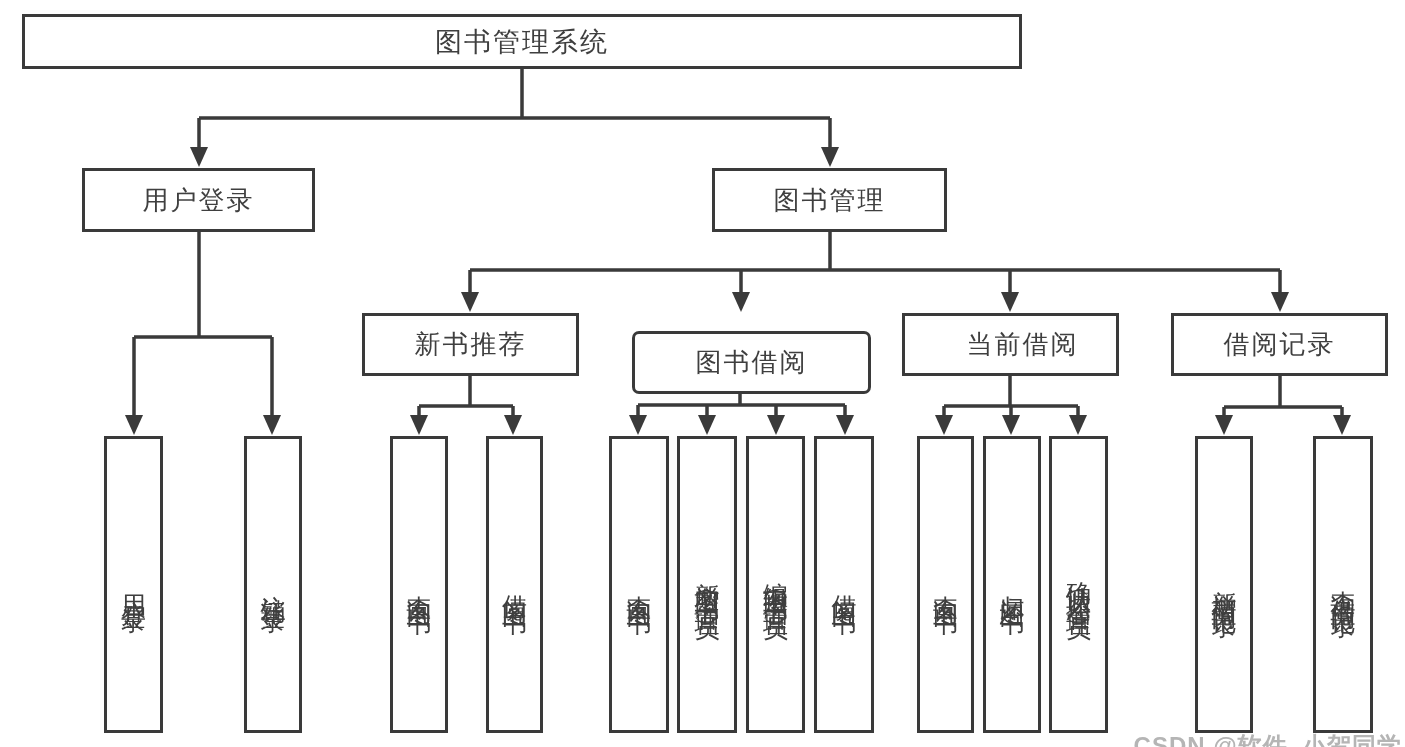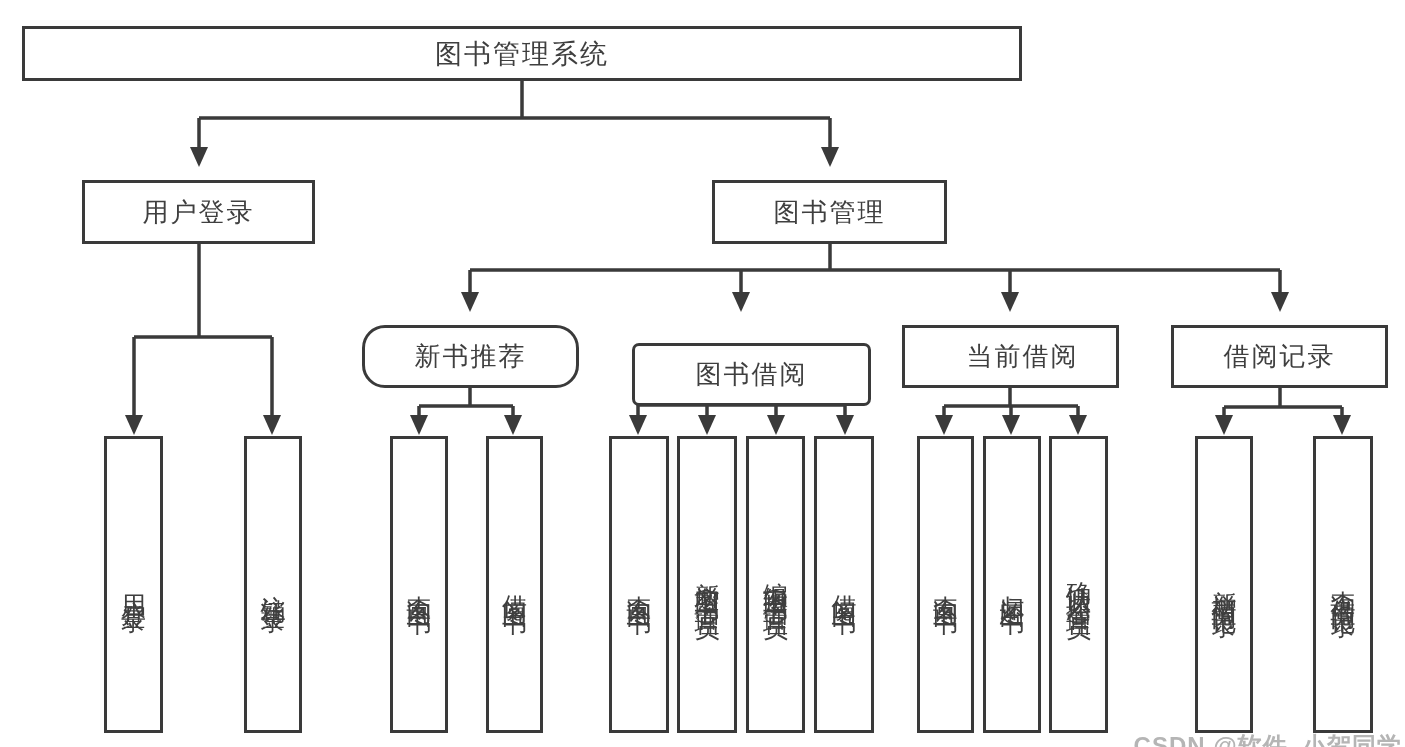--- a/index.html
+++ b/index.html
@@ -11,21 +11,21 @@
   html,body{margin:0;padding:0;background:#fff;}
   .stage{
     position:relative;width:1405px;height:747px;background:var(--bg);
     font-family:"Liberation Sans",sans-serif;overflow:hidden;
   }
   .box{
     position:absolute;border:3px solid var(--line);background:#fff;
     display:flex;align-items:center;justify-content:center;
     color:var(--text);box-sizing:border-box;z-index:2;
   }
-  .h{font-size:26px;letter-spacing:2px;white-space:nowrap;margin-top:12px;}
+  .h{font-size:26px;letter-spacing:2px;white-space:nowrap;}
   .root-t{font-size:27px;}
   .leaf span{
     writing-mode:vertical-rl;text-orientation:mixed;
     font-size:25px;letter-spacing:5px;line-height:1;
   }
   svg.wires{position:absolute;left:0;top:0;z-index:1;pointer-events:none;}
   .wires path{stroke:var(--line);stroke-width:3.5;fill:none;}
   .wires polygon{fill:var(--line);stroke:none;}
   .wm{
     position:absolute;top:730px;right:3px;z-index:3;
@@ -77,21 +77,21 @@
     <span>图书管理系统</span>
   </div>
 
   <div class="box h" style="left:82px;top:168px;width:233px;height:64px;">
     <span>用户登录</span>
   </div>
   <div class="box h" style="left:712px;top:168px;width:235px;height:64px;">
     <span>图书管理</span>
   </div>
 
-  <div class="box h" style="left:362px;top:313px;width:217px;height:63px;border-radius:23px;">
+  <div class="box h" style="left:362px;top:313px;width:217px;height:63px;">
     <span>新书推荐</span>
   </div>
   <div class="box h" style="left:632px;top:331px;width:239px;height:63px;border-radius:7px;">
     <span>图书借阅</span>
   </div>
   <div class="box h" style="left:902px;top:313px;width:217px;height:63px;padding-left:24px;">
     <span>当前借阅</span>
   </div>
   <div class="box h" style="left:1171px;top:313px;width:217px;height:63px;justify-content:center;">
     <span>借阅记录</span>

